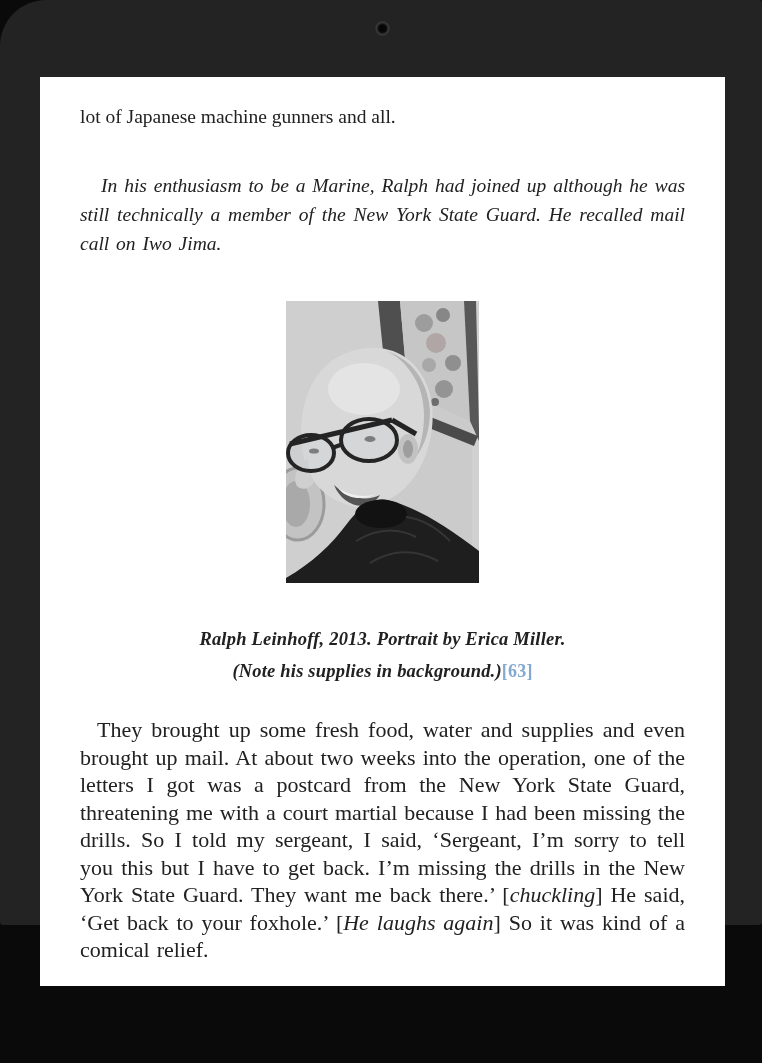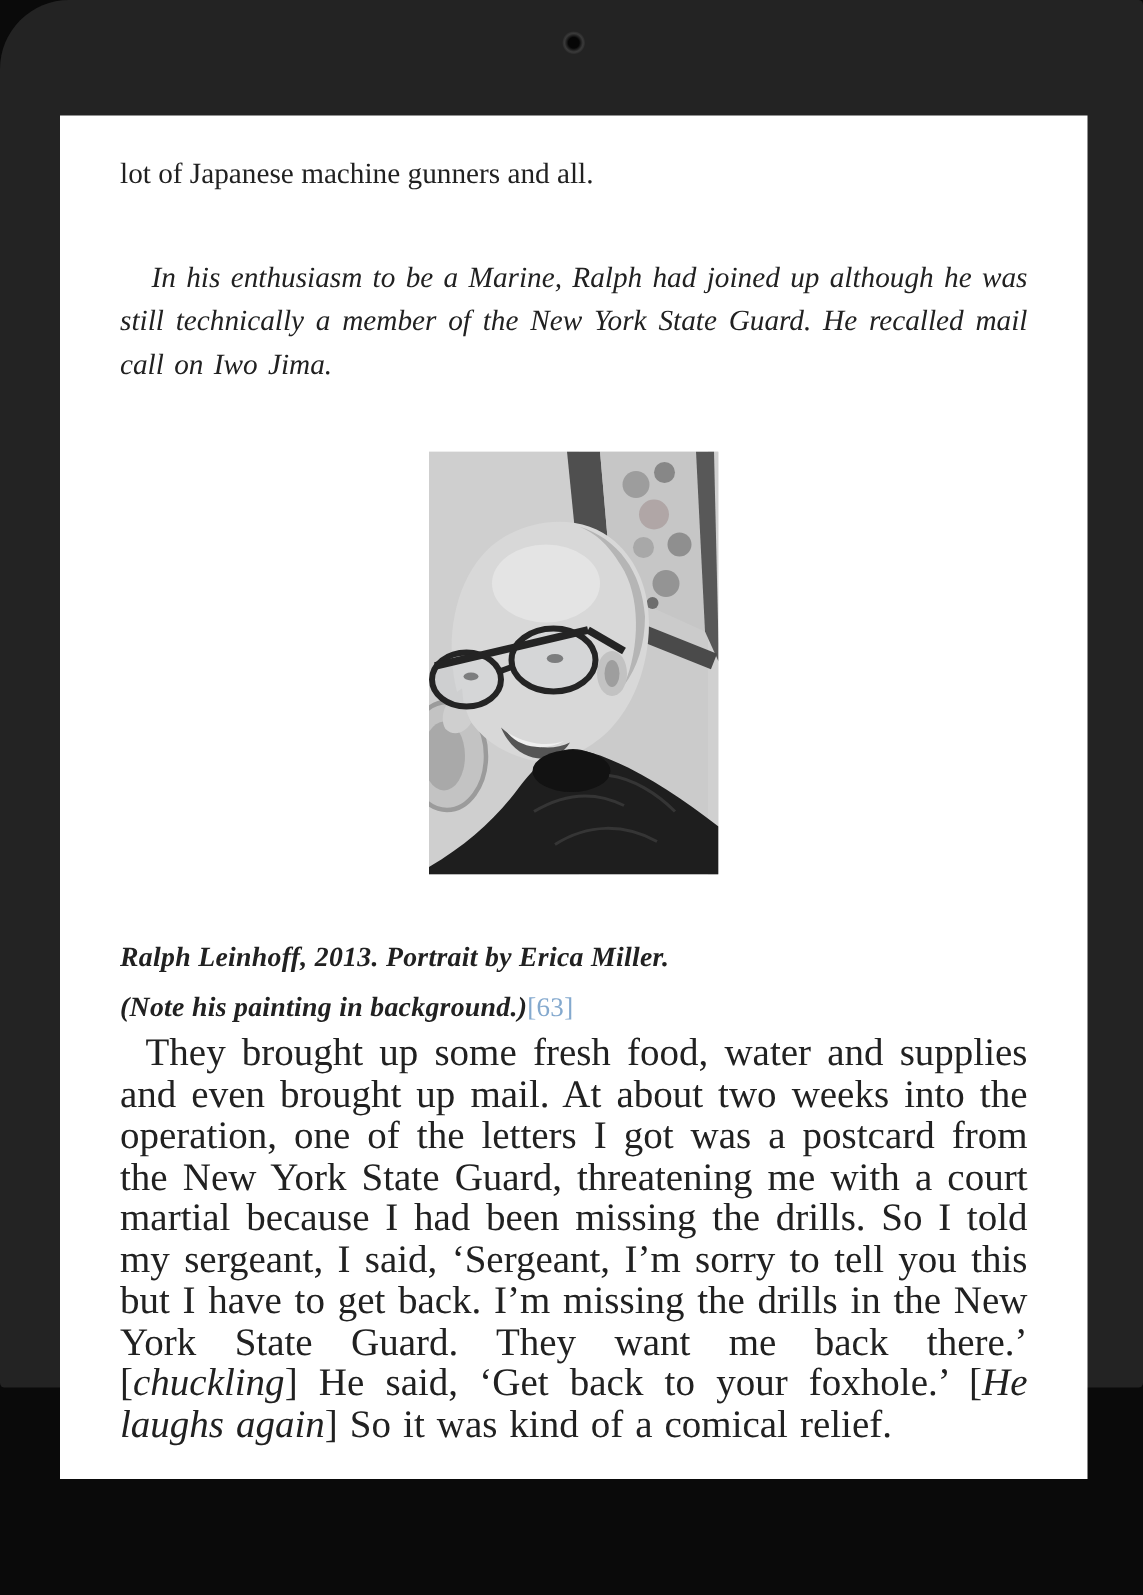--- a/index.html
+++ b/index.html
@@ -40,37 +40,38 @@
     word-spacing:2px;
   }
   .photo-wrap{
     margin:43px auto 0 auto;
     width:193px;height:282px;
     display:block;
   }
   .photo-wrap svg{display:block;width:100%;height:100%;}
   .caption{
     margin-top:40px;
-    text-align:left;
+    text-align:center;
     font-weight:700;
     font-style:italic;
     font-size:18.5px;
     line-height:32px;
     letter-spacing:.2px;
   }
   .caption .uline{text-decoration:underline;}
   .caption a{
     color:var(--link);
     font-style:normal;
-    font-weight:400;
+    font-weight:700;
     text-decoration:none;
     font-size:18px;
   }
   .p-body{
-    font-size:26px;line-height:27.5px;
+    margin-top:29px;
+    font-size:22px;line-height:27.5px;
     text-align:justify;
     text-indent:17px;
     word-spacing:1.5px;
   }
 </style>
 </head>
 <body>
 
 <div class="device">
   <div class="camera"></div>
@@ -138,20 +139,20 @@
           <path d="M 120,216 C 136,218 152,228 164,240"></path>
         </g>
       </svg>
     </div>
 
     <div class="caption">
       <div>
         <span>Ralph Leinhoff, 2013. Portrait by Erica Miller.</span>
       </div>
       <div>
-        <span>(Note his painting in background.)</span><a href="#">[63]</a>
+        <span>(Note his supplies in background.)</span><a href="#">[63]</a>
       </div>
     </div>
 
     <p class="p-body"><span>They brought up some fresh food, water and supplies and even brought up mail. At about two weeks into the operation, one of the letters I got was a postcard from the New York State Guard, threatening me with a court martial because I had been missing the drills. So I told my sergeant, I said, ‘Sergeant, I’m sorry to tell you this but I have to get back. I’m missing the drills in the New York State Guard. They want me back there.’ [</span><span style="font-style: italic;">chuckling</span><span>] He said, ‘Get back to your foxhole.’ [</span><span style="font-style: italic;">He laughs again</span><span>] So it was kind of a comical relief.</span></p>
 
   </div>
 </div>
 
 </body></html>

